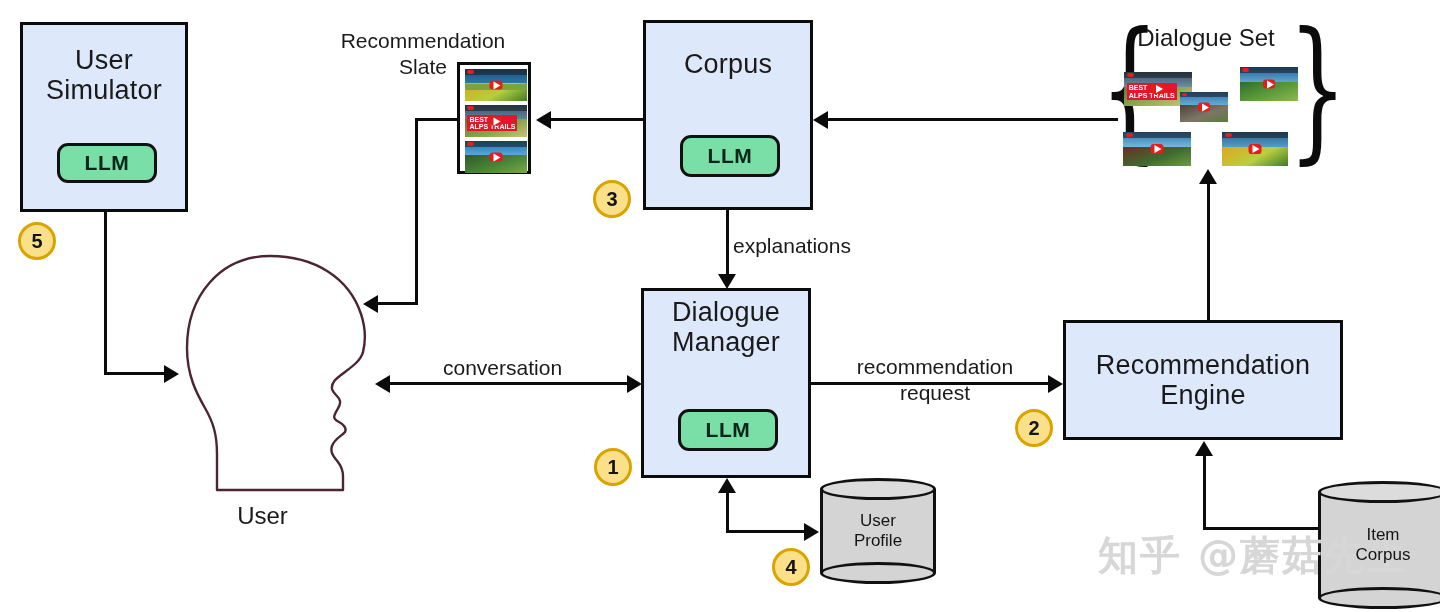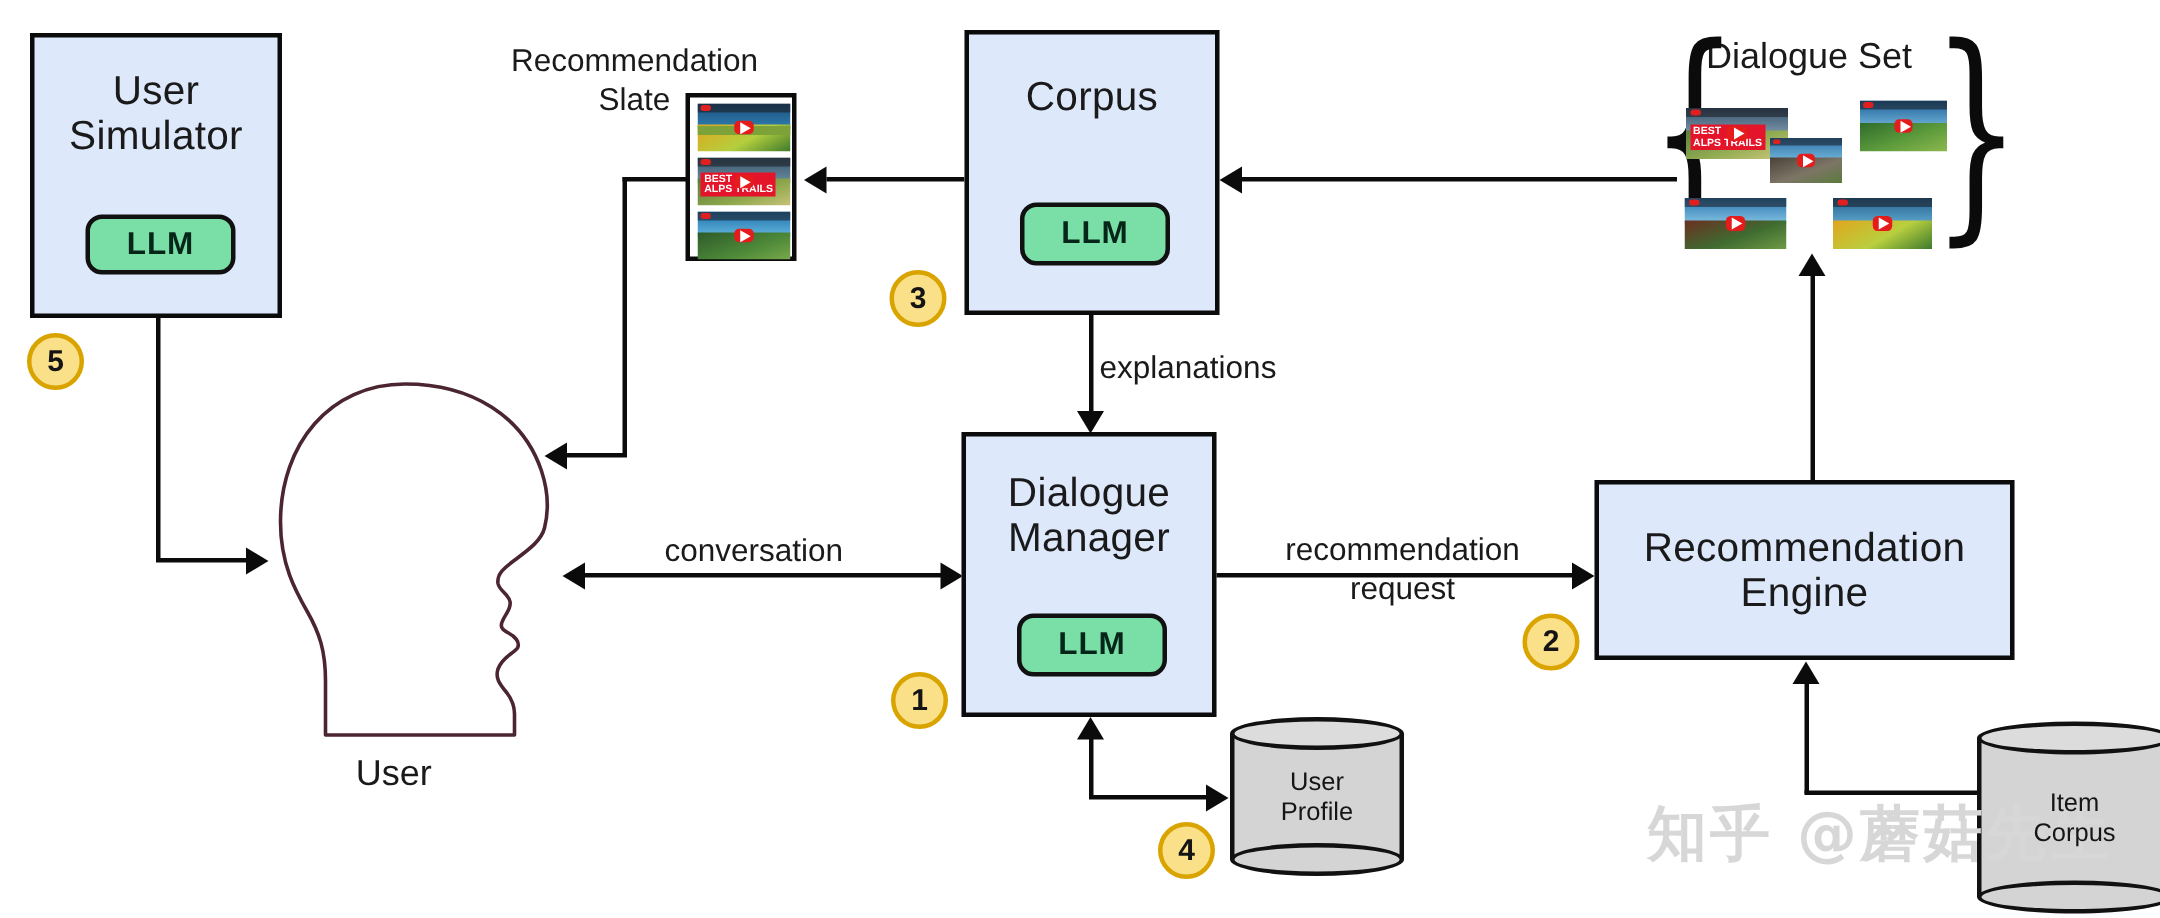--- a/index.html
+++ b/index.html
@@ -251,21 +251,21 @@
     <div class="play" style="width:13px;height:10px;"></div>
   </div>
 
   <div class="hline" style="left:828px;top:118px;width:290px;"></div>
   <div class="arrowL" style="left:813px;top:111px;"></div>
 
   <div class="vline" style="left:1207px;top:183px;height:137px;"></div>
   <div class="arrowU" style="left:1199px;top:169px;"></div>
 
   <div class="pbox" style="left:641px;top:288px;width:170px;height:190px;">
-    <div class="ptitle" style="margin-top:22px;white-space:pre-line;">Dialogue
+    <div class="ptitle" style="margin-top:6px;white-space:pre-line;">Dialogue
 Manager</div>
     <div class="llm" style="position:absolute;left:34px;top:118px;width:100px;height:42px;">LLM</div>
   </div>
   <div class="badge" style="left:594px;top:448px;">1</div>
 
   <div class="lbl c" style="left:838px;top:354px;width:194px;white-space:pre-line;line-height:1.26;">recommendation
 request</div>
   <div class="hline" style="left:811px;top:382px;width:240px;"></div>
   <div class="arrowR" style="left:1048px;top:375px;"></div>
 

